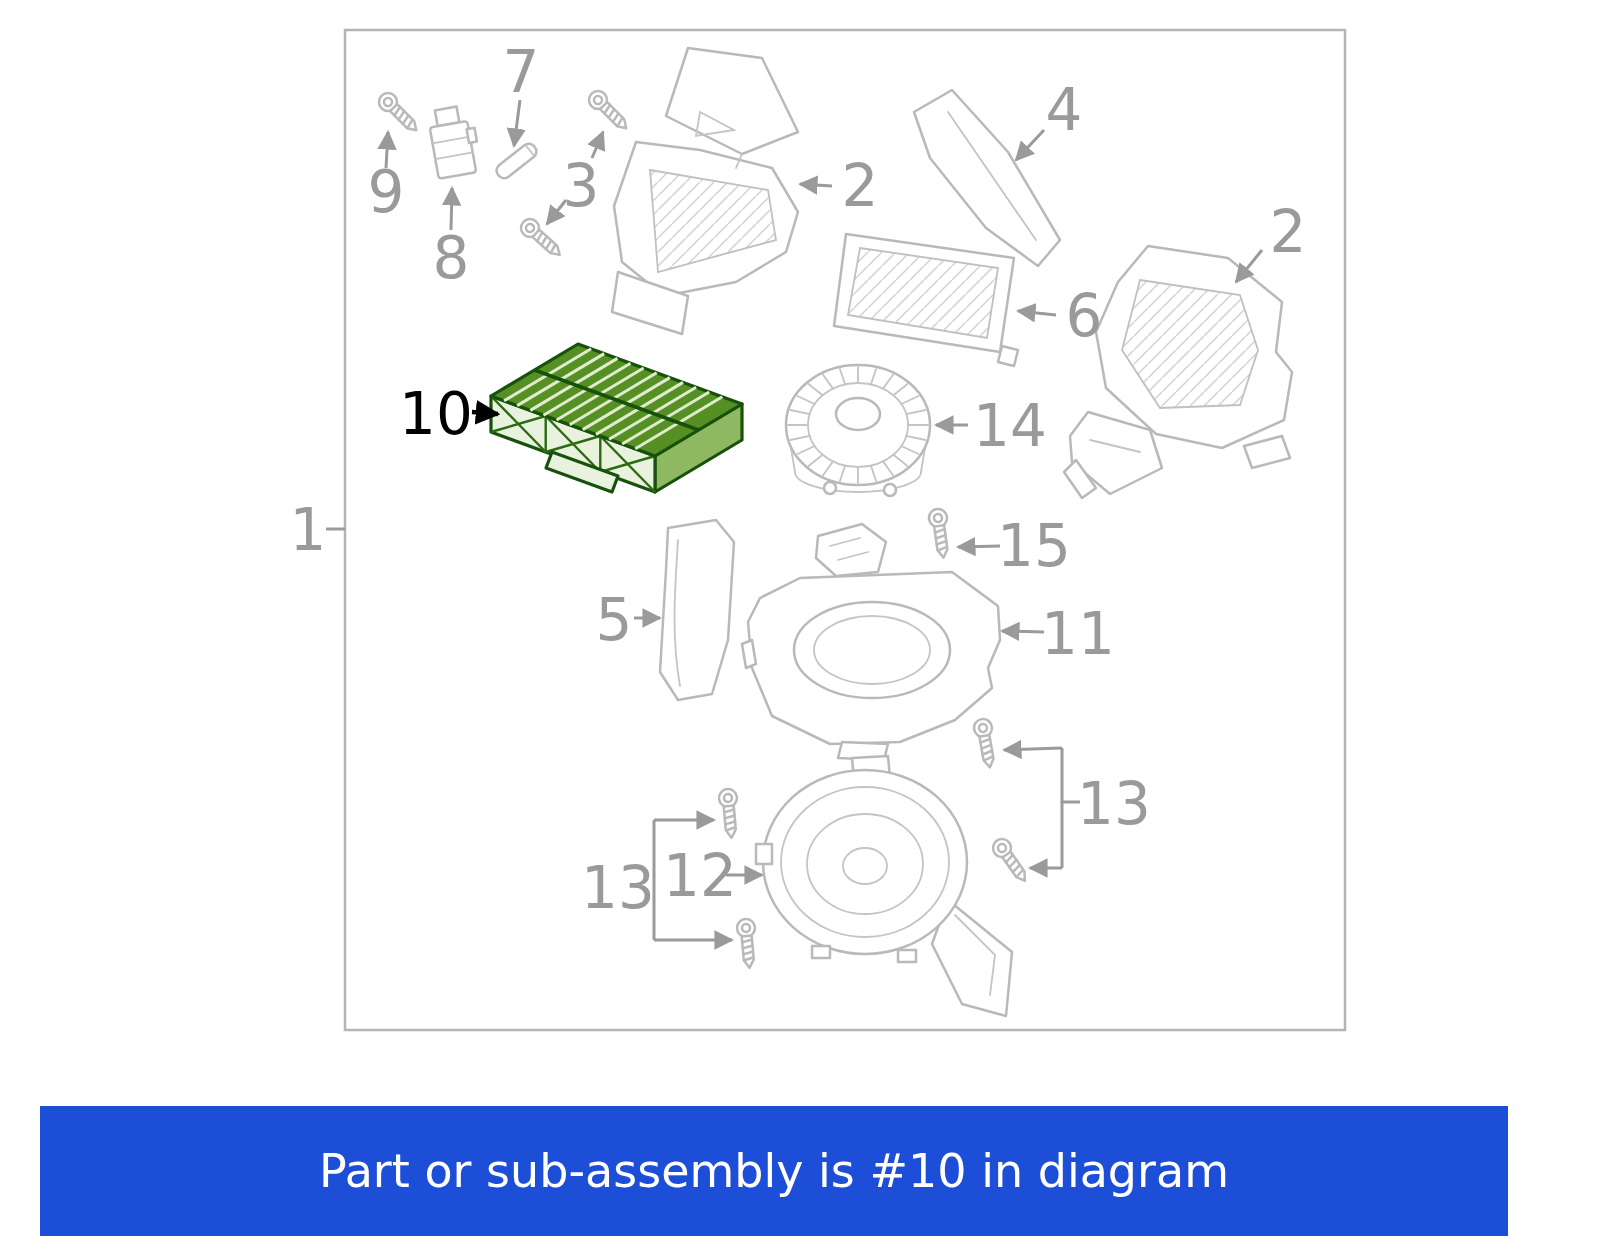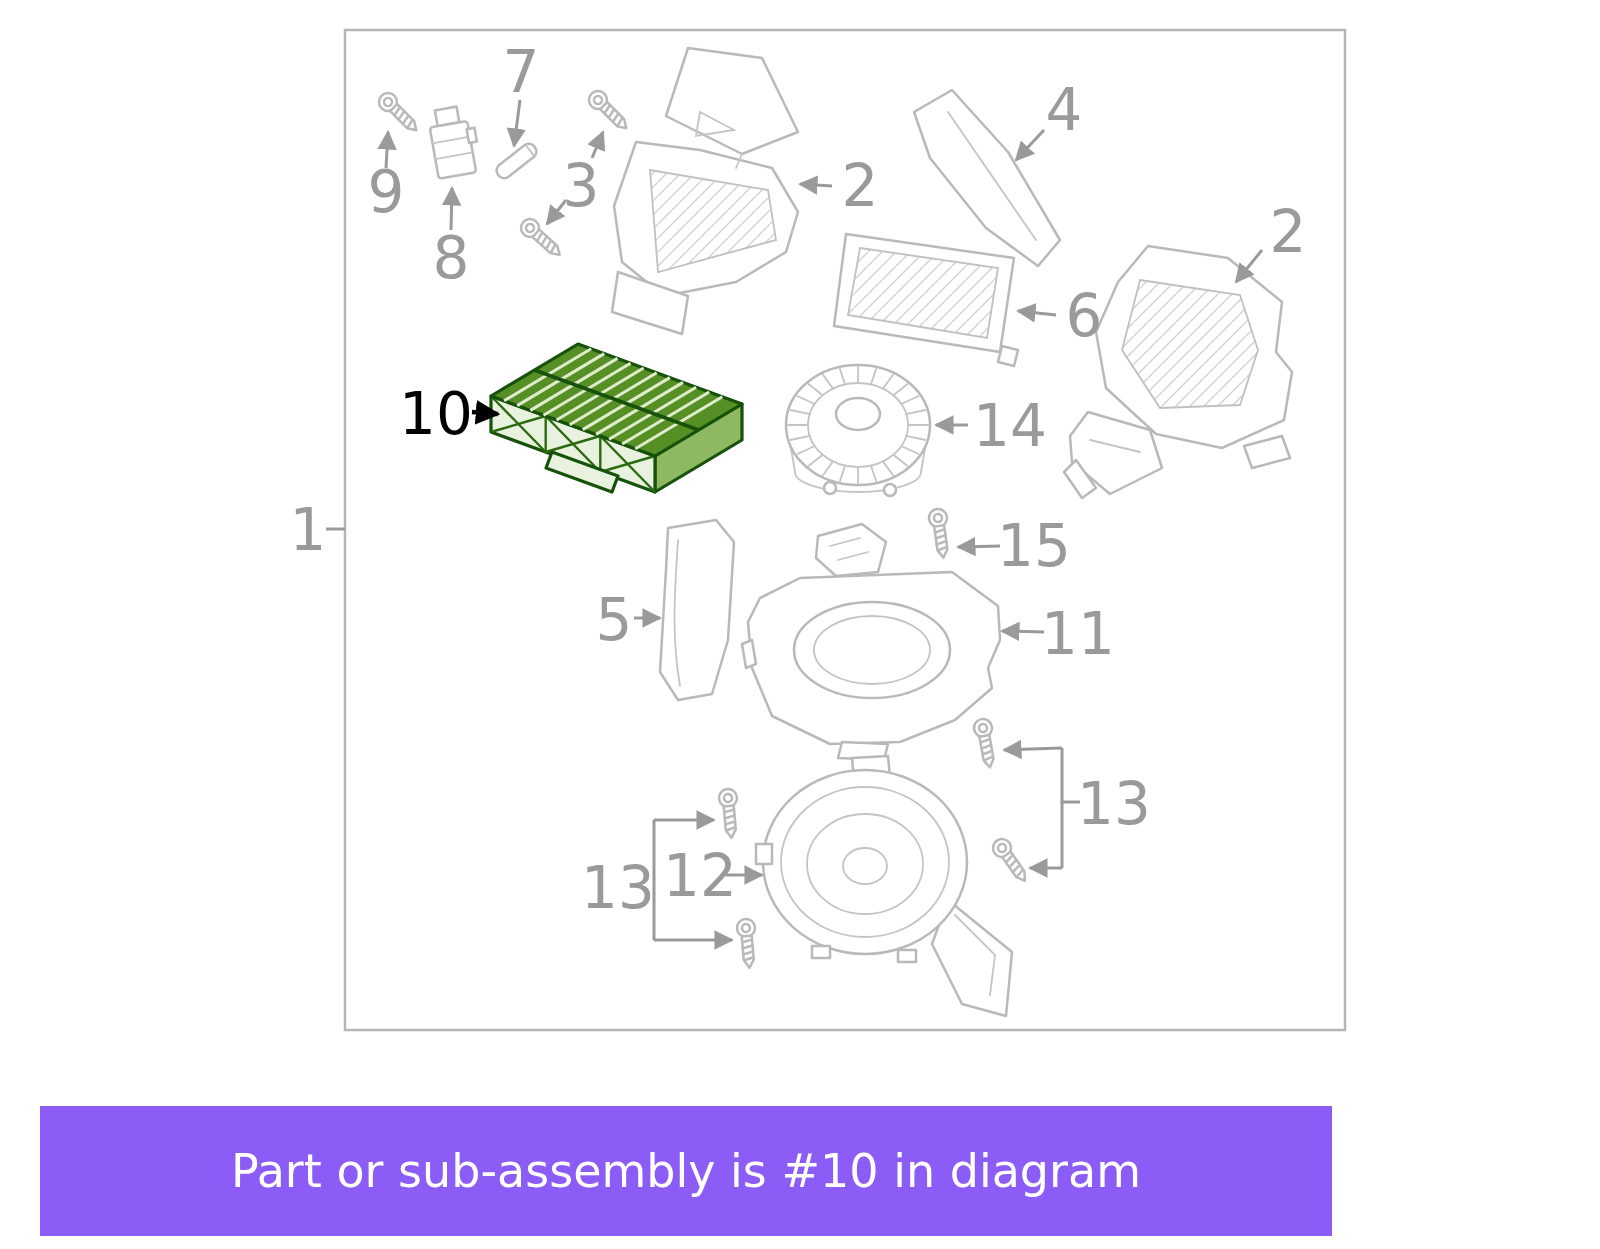--- a/index.html
+++ b/index.html
@@ -14,22 +14,22 @@
   .leader { stroke:#9a9a9a; stroke-width:3; fill:none; }
   .leader-black { stroke:#000000; stroke-width:4.5; fill:none; }
   .lbl { font-family:"DejaVu Sans", sans-serif; font-size:58px; fill:#9a9a9a; }
   .lbl-dark { fill:#000000; }
 
   
   .hl-edge   { stroke:#16520a; stroke-width:3.2; stroke-linejoin:round; }
   .hl-brace  { stroke:#2a6b10; stroke-width:2.4; }
   .hl-pleat  { stroke:#dfeccd; stroke-width:3; }
 
-  .banner { position:absolute; left:40px; top:1106px; width:1292px; height:130px;
-            background:#8b5cf6; color:#ffffff; display:flex; flex-direction:column;
+  .banner { position:absolute; left:40px; top:1106px; width:1468px; height:130px;
+            background:#1d4ed8; color:#ffffff; display:flex; flex-direction:column;
             align-items:center; justify-content:center; line-height:1.28; font-size:46px; }
 </style>
 </head>
 <body>
 
 <div class="page">
 
   <svg class="diagram" width="1600" height="1249" viewBox="0 0 1600 1249">
     <defs>
       <pattern id="hatch" width="14" height="14" patternUnits="userSpaceOnUse">

